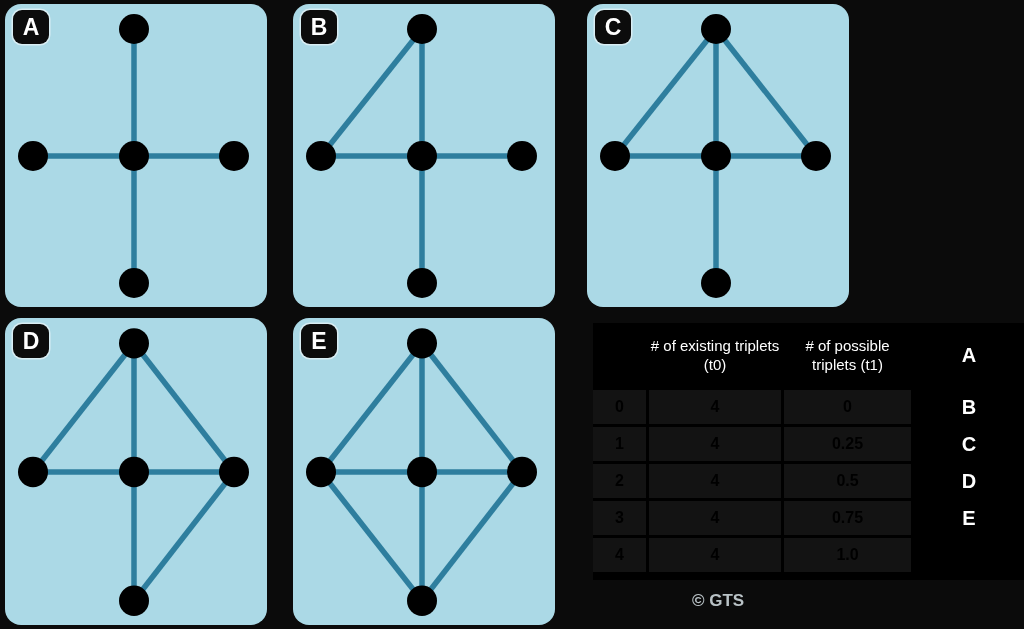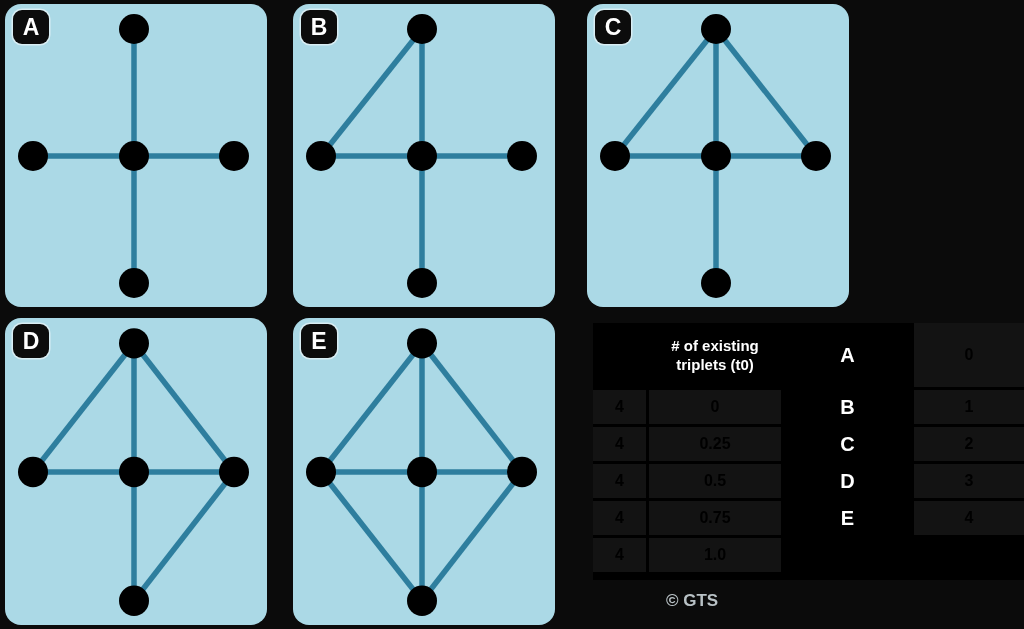--- a/index.html
+++ b/index.html
@@ -32,38 +32,38 @@
   #trans-table{
     position:absolute;left:593px;top:323px;width:431px;
     background:var(--table-bg,#000);
     display:grid;
     grid-template-columns:53px 132px 127px 110px;
     grid-template-rows:64px repeat(5,34px);
     column-gap:3px;row-gap:3px;
     padding-bottom:8px;
   }
   #trans-table .th{
-    color:var(--header-text,#fff);font-weight:bold;font-size:15px;line-height:1.3;
+    color:var(--header-text,#fff);font-weight:normal;font-size:15px;line-height:1.3;
     display:flex;align-items:center;justify-content:center;text-align:center;
     background:var(--table-bg,#000);
   }
   #trans-table .corner{background:var(--table-bg,#000);}
   #trans-table .rowlabel{
     color:var(--header-text,#fff);font-weight:bold;font-size:20px;
     display:flex;align-items:center;justify-content:center;
     background:var(--table-bg,#000);
   }
   #trans-table .cell{
     background:var(--cell-bg,#131313);
     color:var(--cell-text,#000);font-weight:bold;font-size:16px;
     display:flex;align-items:center;justify-content:center;
   }
   
   #copyright{
-    position:absolute;left:666px;top:591px;
+    position:absolute;left:692px;top:591px;
     color:var(--copyright-text,#b9c2c6);font-weight:bold;font-size:17px;
   }
 </style>
 </head>
 <body>
 
 <div id="figure-root">
 
   <div id="panels">
       <div class="panel p0">
@@ -144,20 +144,21 @@
           <circle cx="129" cy="152" r="15" fill="#000000"></circle>
           <circle cx="229" cy="152" r="15" fill="#000000"></circle>
           <circle cx="129" cy="279" r="15" fill="#000000"></circle>
         </svg>
       </div>
     </div>
 
   <div id="trans-table">
     <div class="corner"></div>
     <div class="th"># of existing triplets (t0)</div>
+    <div class="th"># of possible triplets (t1)</div>
   <div class="rowlabel">A</div>
       <div class="cell">0</div>
       <div class="cell">4</div>
       <div class="cell">0</div>
       <div class="rowlabel">B</div>
       <div class="cell">1</div>
       <div class="cell">4</div>
       <div class="cell">0.25</div>
       <div class="rowlabel">C</div>
       <div class="cell">2</div>

